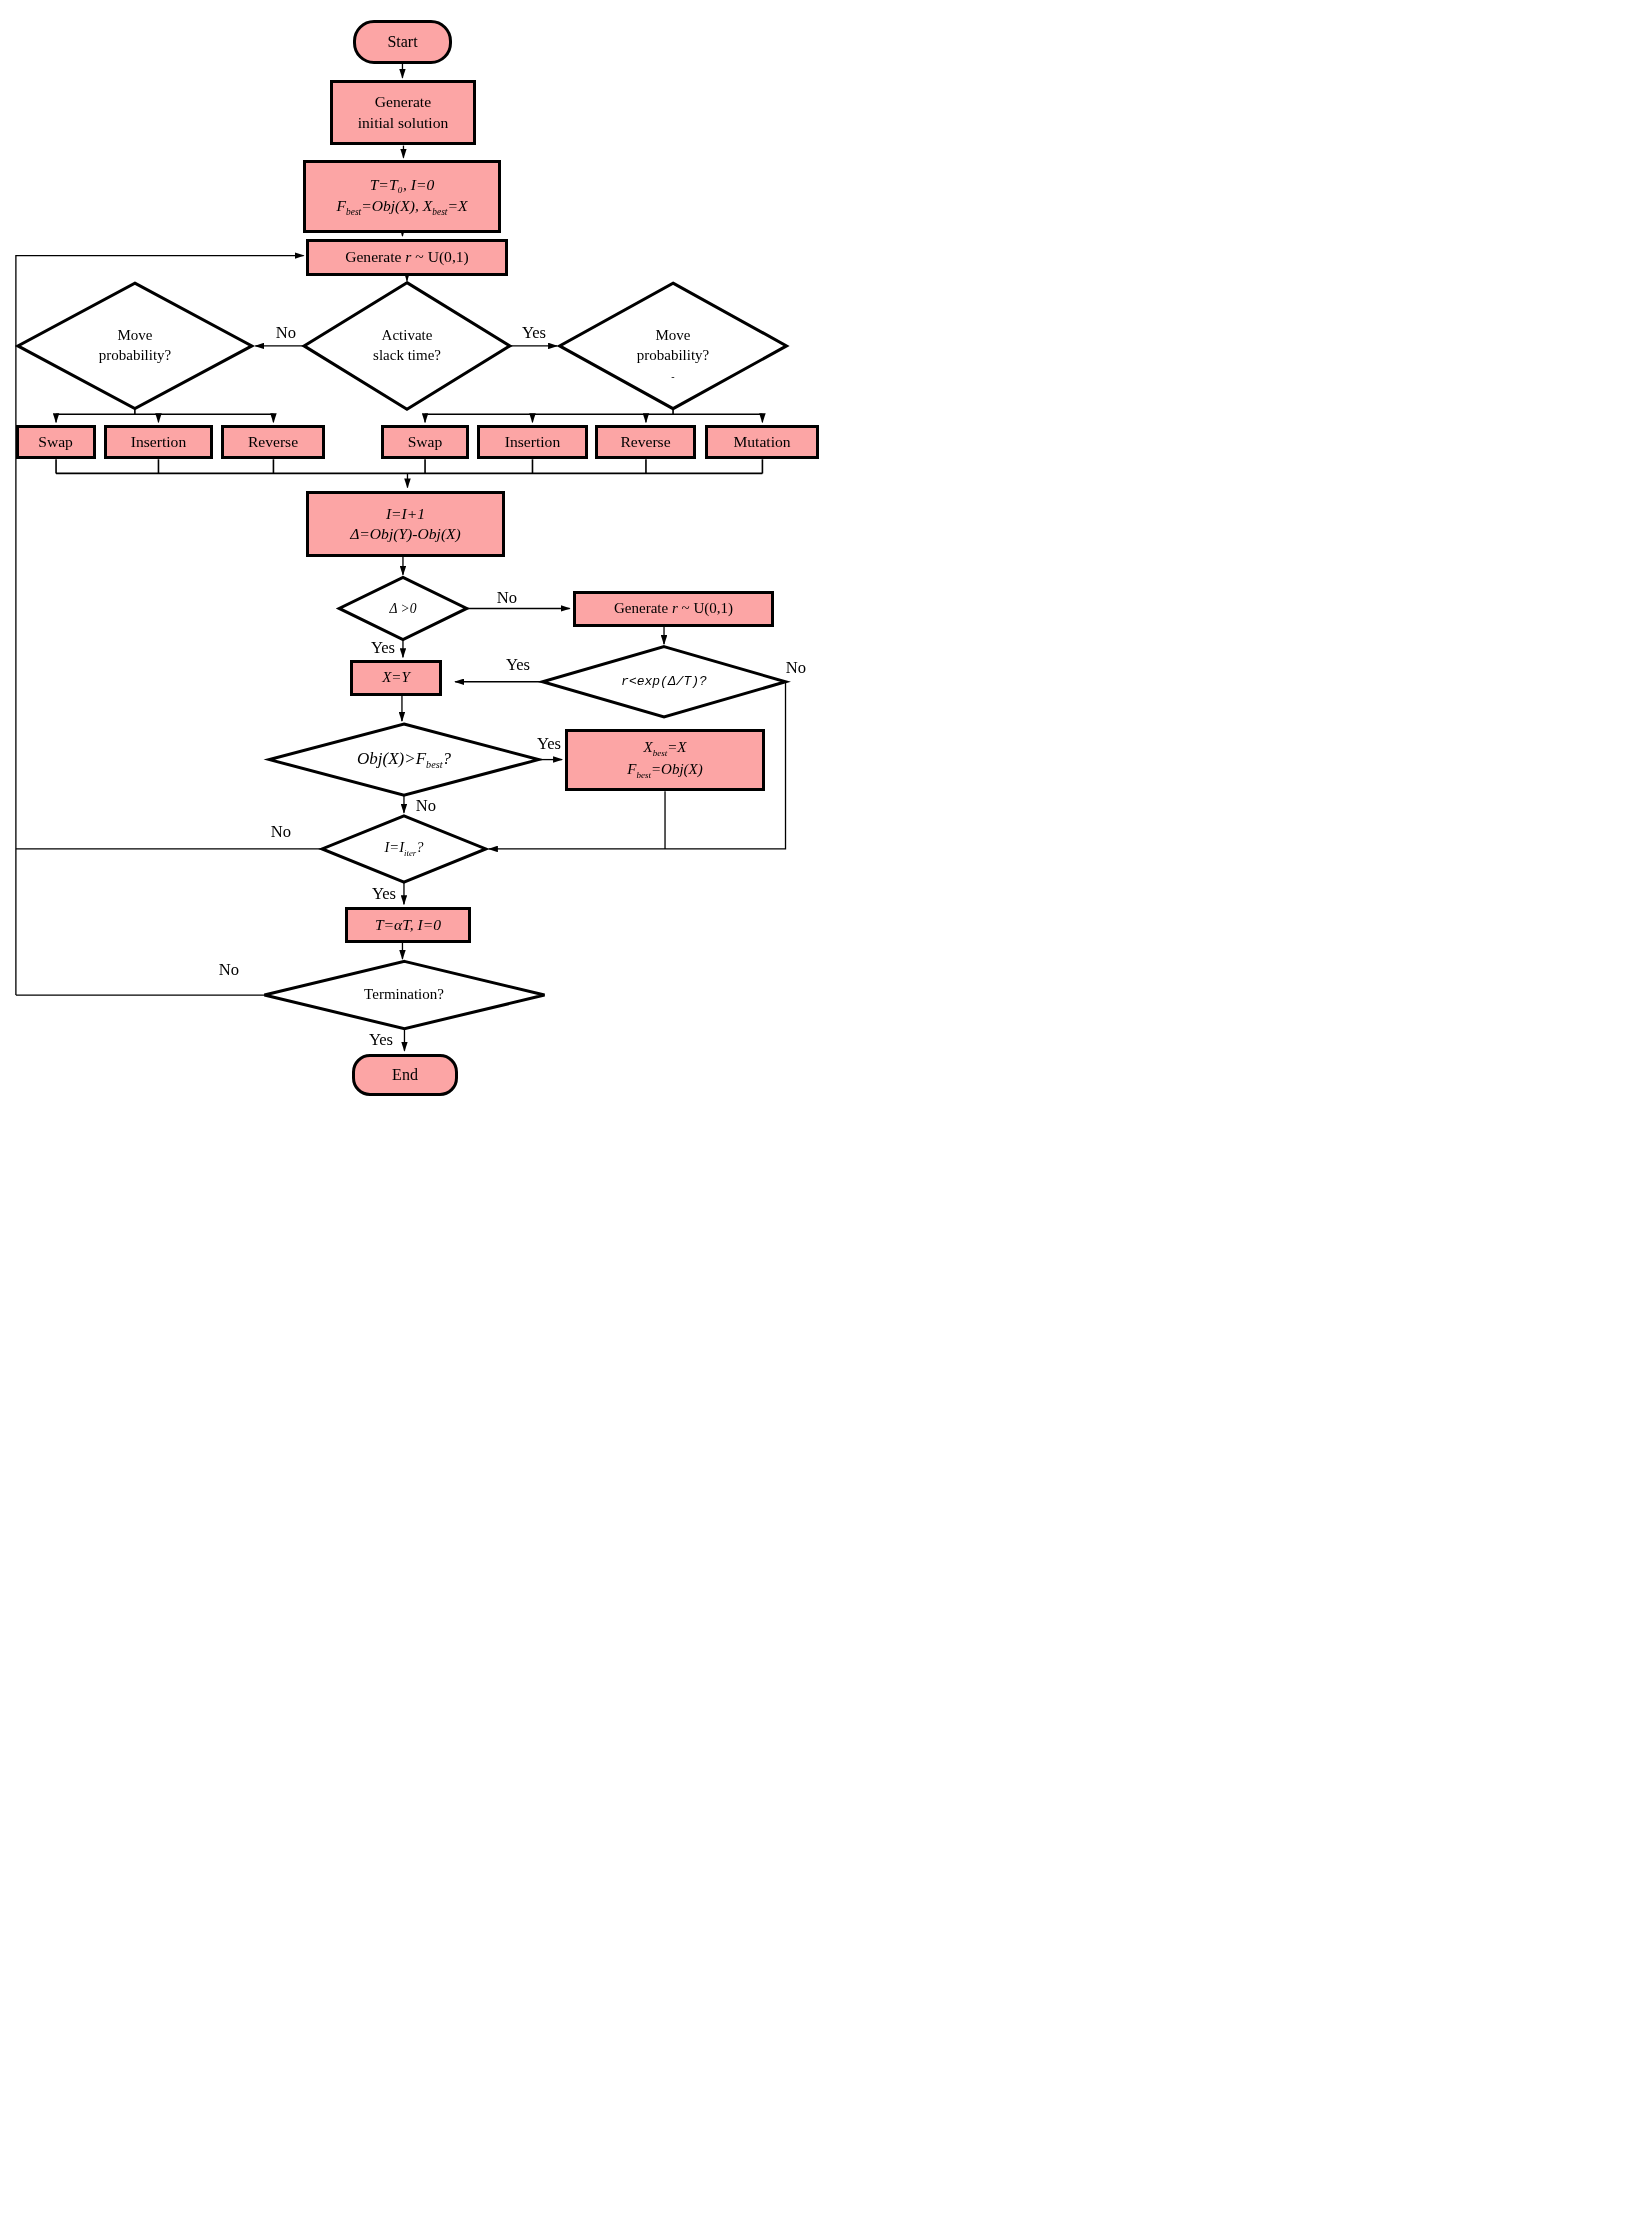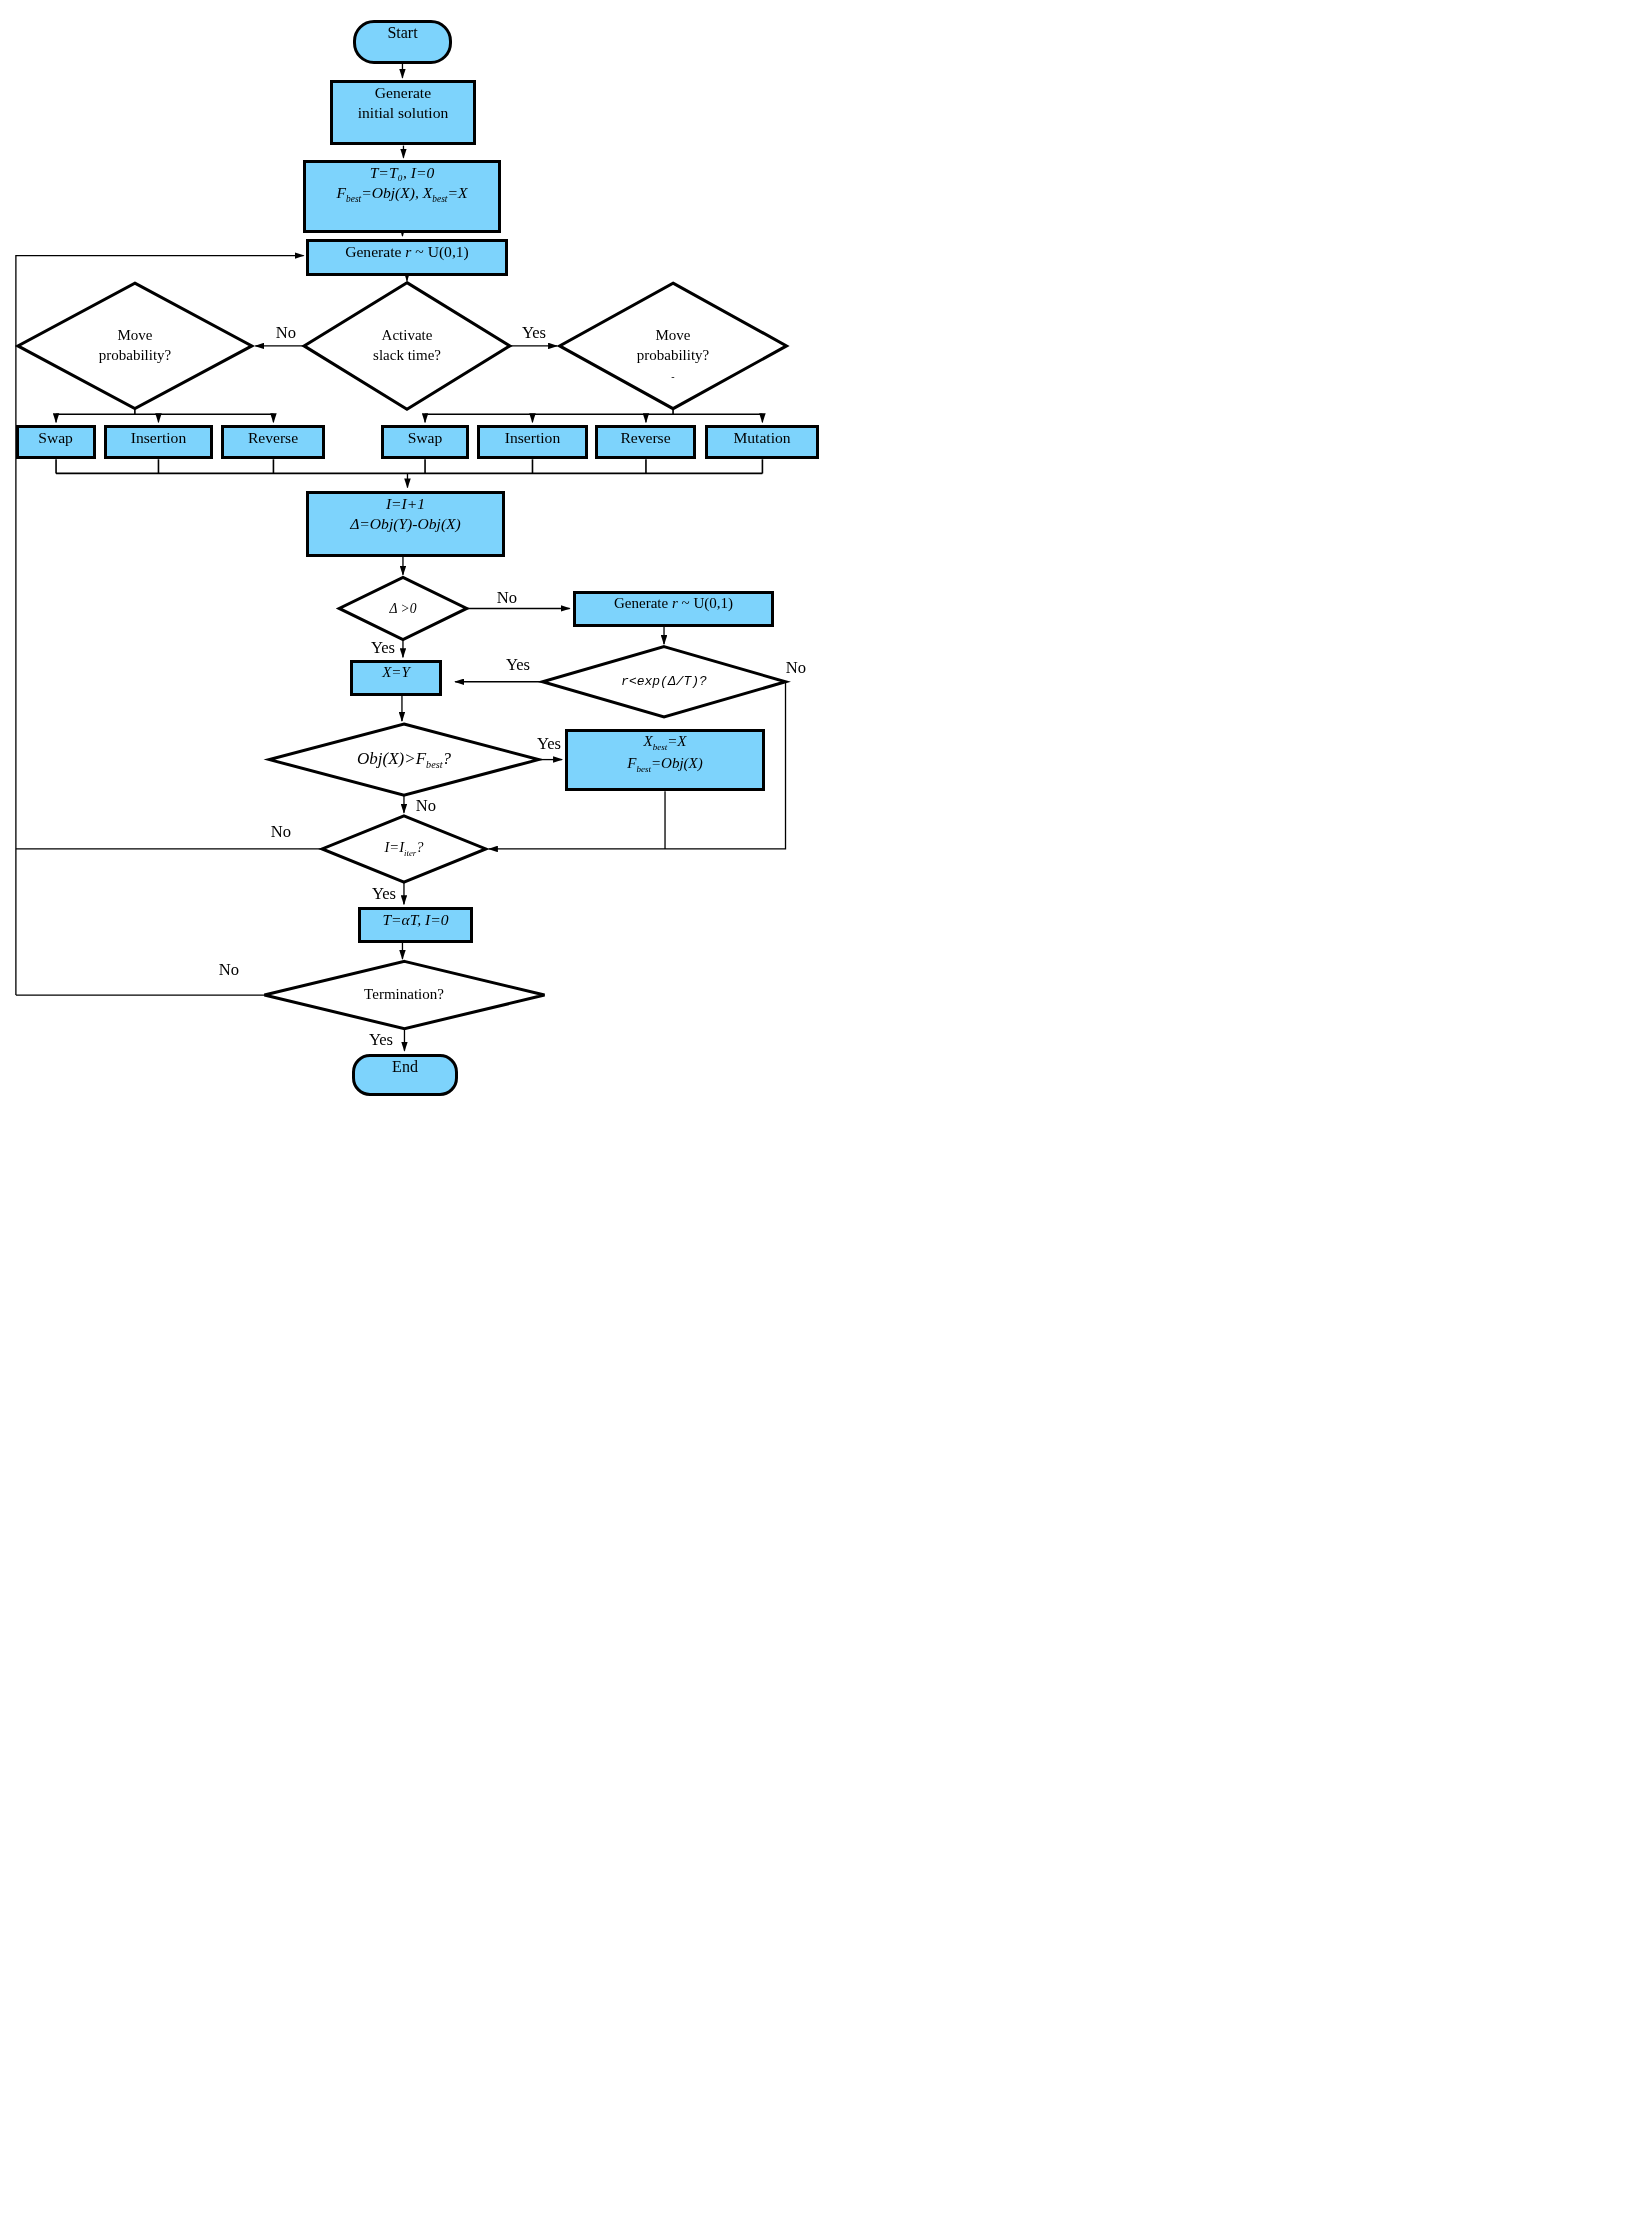--- a/index.html
+++ b/index.html
@@ -2,22 +2,22 @@
 <html style="font-size:8px"><head>
 <meta charset="utf-8">
 <style>
   html,body { margin:0; padding:0; background:#ffffff; }
   .canvas {
     position:relative; width:825px; height:1108px; background:#ffffff;
     font-family:"Liberation Serif","DejaVu Serif",serif; color:#000;
   }
   svg.wires { position:absolute; left:0; top:0; width:825px; height:1108px; }
   .node {
-    position:absolute; box-sizing:border-box; border:3px solid #000; background:#7dd3fc;
-    display:flex; flex-direction:column; align-items:center; justify-content:flex-start;
+    position:absolute; box-sizing:border-box; border:3px solid #000; background:#fca5a5;
+    display:flex; flex-direction:column; align-items:center; justify-content:center;
     text-align:center; line-height:1.3; font-size:15.6px;
   }
   .stadium { border-radius:21px; }
   .stadium.end { border-radius:18px; }
   .dtext {
     position:absolute; transform:translate(-50%,-50%); text-align:center;
     line-height:1.32; font-size:15px; white-space:nowrap;
   }
   .lbl { position:absolute; transform:translate(-50%,-55%); font-size:16.6px; white-space:nowrap; }
   .it { font-style:italic; }
@@ -147,21 +147,21 @@
 
   <div class="node" style="left:350px; top:660px; width:92px; height:36px; font-size:15px;">
     <span class="it">X=Y</span>
   </div>
 
   <div class="node" style="left:565px; top:729px; width:200px; height:62px; font-size:15px;">
     <div class="it"><span>X</span><sub>best</sub><span>=X</span></div>
     <div class="it"><span>F</span><sub>best</sub><span>=Obj(X)</span></div>
   </div>
 
-  <div class="node" style="left:358px; top:907px; width:115px; height:36px;">
+  <div class="node" style="left:345px; top:907px; width:126px; height:36px;">
     <span class="it">T=αT, I=0</span>
   </div>
 
   <div class="node stadium end" style="left:352px; top:1054px; width:106px; height:42px; font-size:16px;">
     <span>End</span>
   </div>
 
   <div class="dtext" style="left:407px; top:346px;">
     <div>Activate</div>
     <div>slack time?</div>

